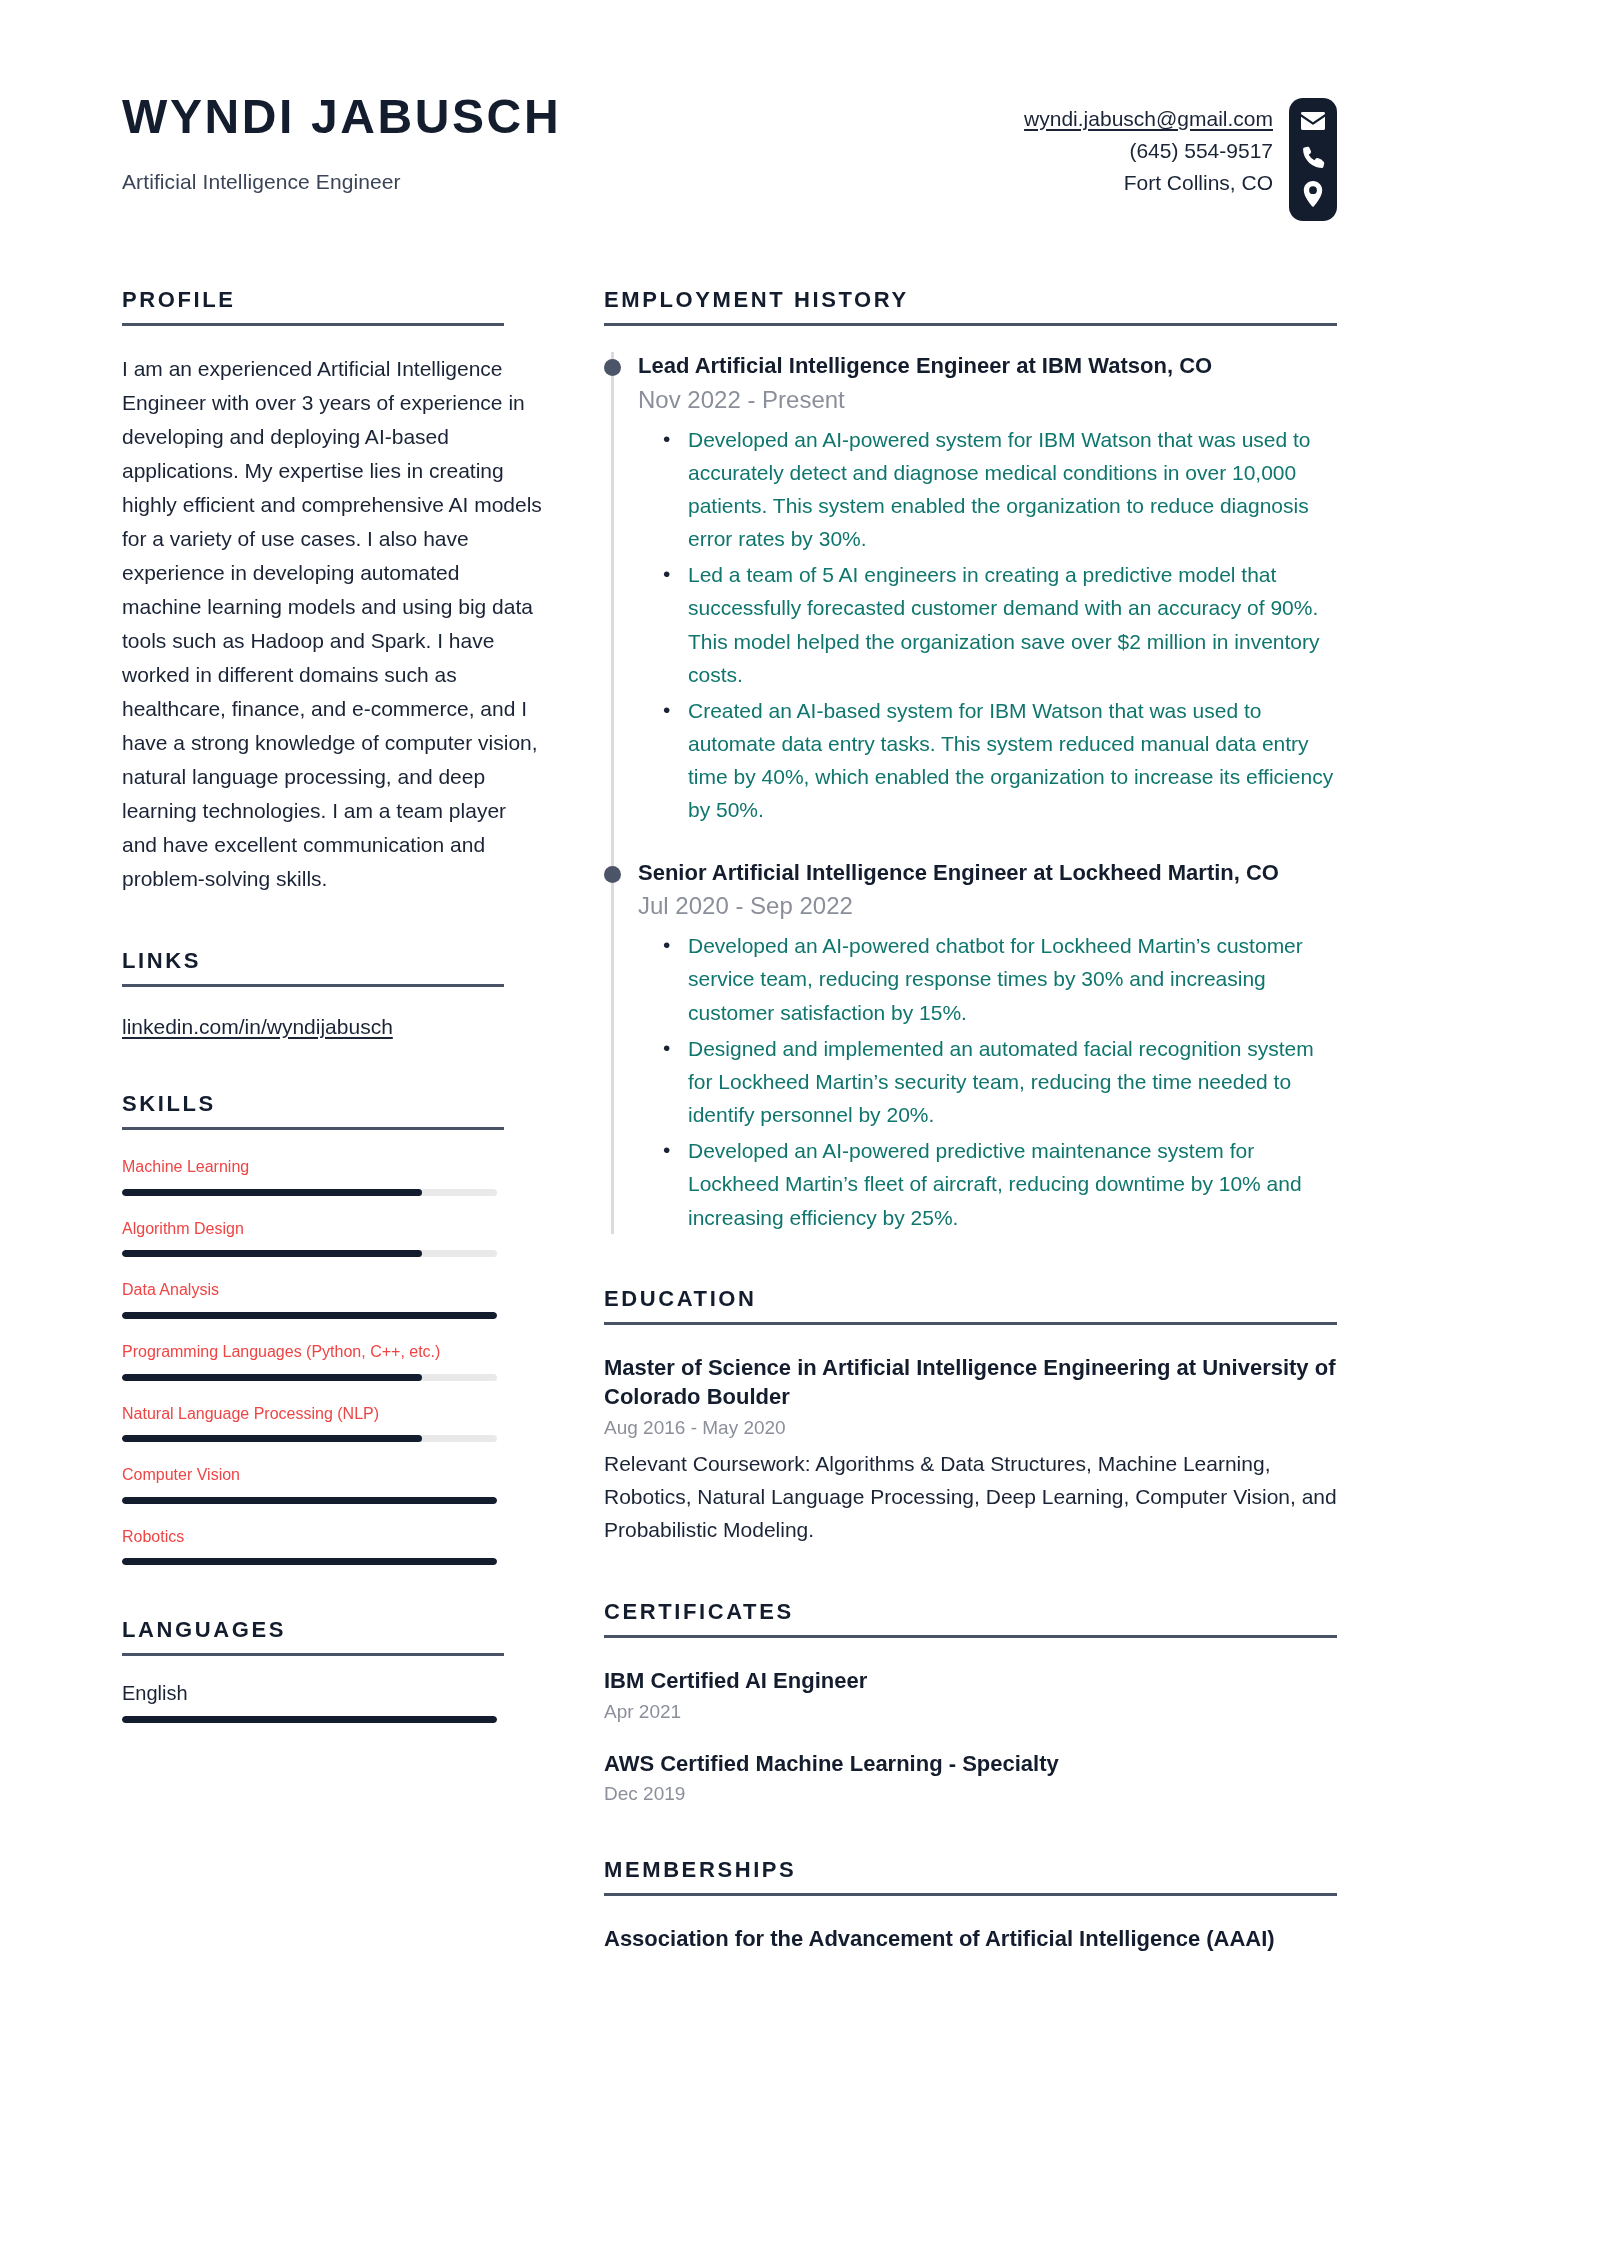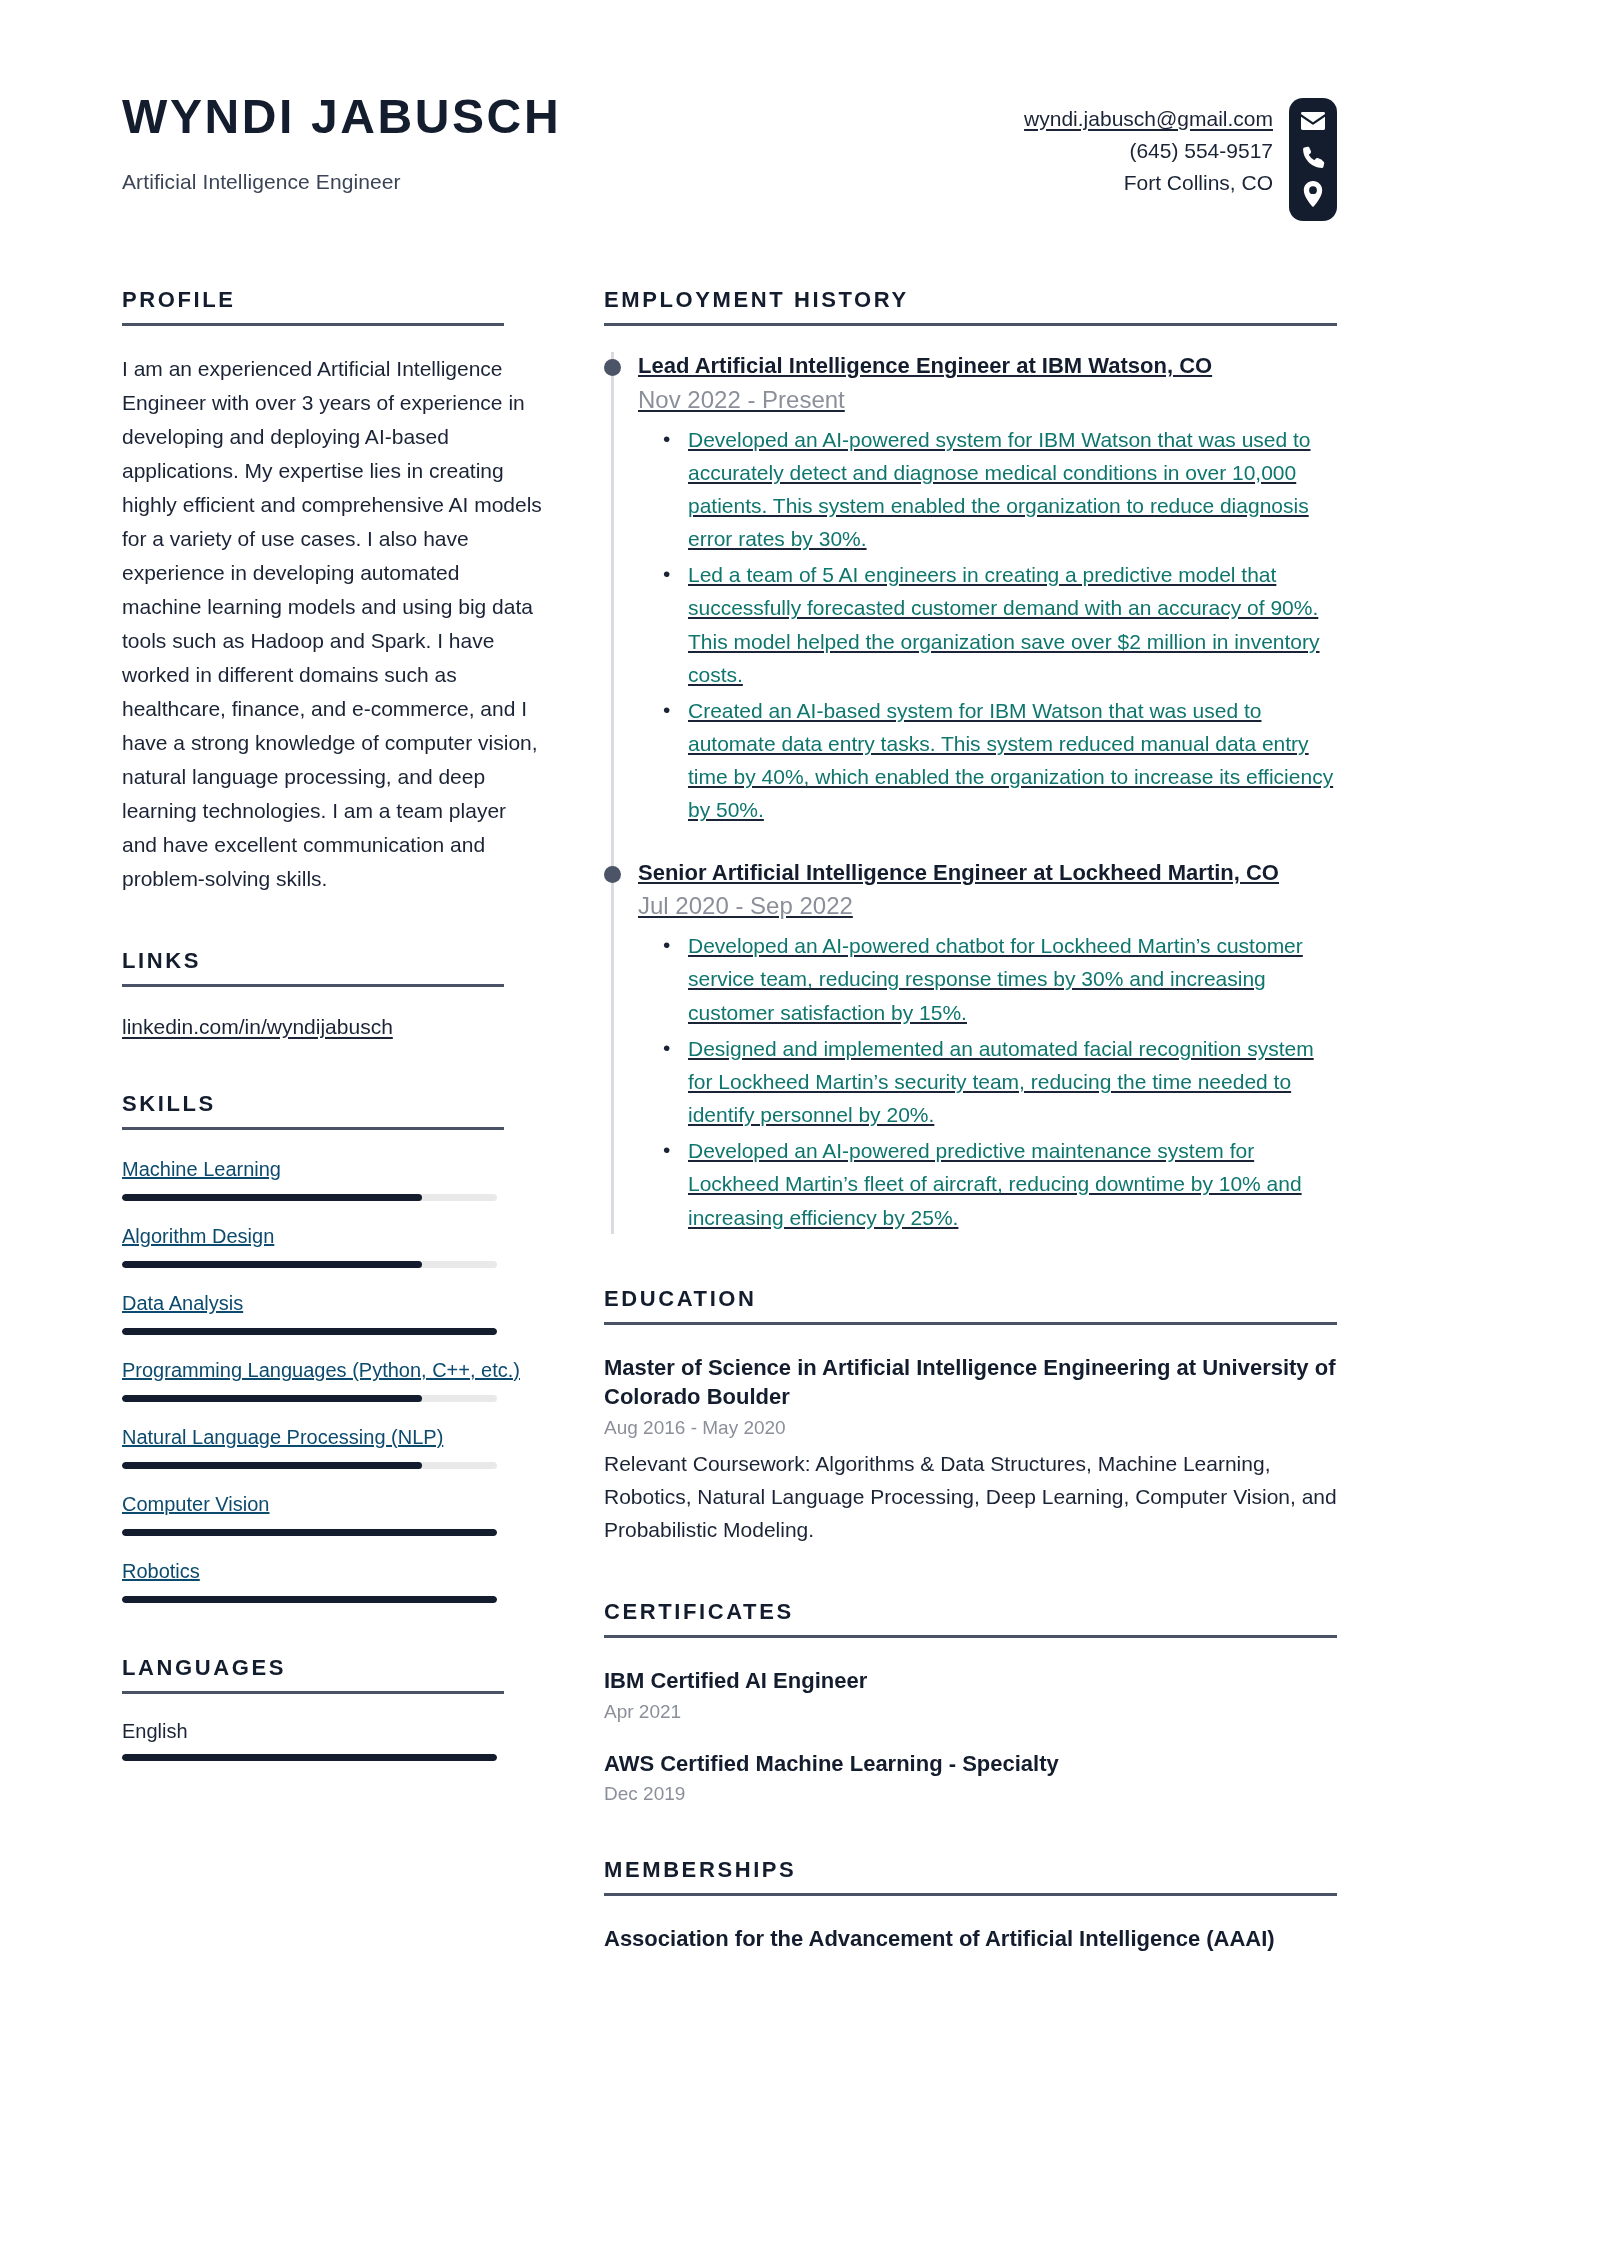--- a/index.html
+++ b/index.html
@@ -118,25 +118,24 @@
     text-decoration: underline;
     text-underline-offset: 3px;
     margin-top: 28px;
     display: inline-block;
   }
 
   
   .skill { margin-top: 22px; }
   .skill:first-of-type { margin-top: 26px; }
   .skill-name {
-    font-size: 20px;
+    font-size: 16px;
     line-height: 1.35;
-    color: #0c4a6e;
+    color: #ef4444;
     width: 418px;
-    text-decoration: underline;
   }
   .skill-track {
     height: 7px;
     border-radius: 4px;
     background: #e9e9ea;
     margin-top: 11px;
     width: 375px;
     overflow: hidden;
   }
   .skill-fill {
@@ -156,21 +155,21 @@
 
   
   .timeline { position: relative; margin-top: 26px; padding-left: 34px; }
   .timeline:before {
     content: "";
     position: absolute;
     left: 7px; top: 0; bottom: 0;
     width: 3px;
     background: #d9dbe0;
   }
-  .job { position: relative; margin-bottom: 32px; text-decoration: underline; }
+  .job { position: relative; margin-bottom: 32px; }
   .job:last-child { margin-bottom: 0; }
   .job-dot {
     position: absolute;
     left: -34px; top: 7px;
     width: 17px; height: 17px;
     border-radius: 50%;
     background: #4c5568;
   }
   .job-heading {
     font-size: 22px;

